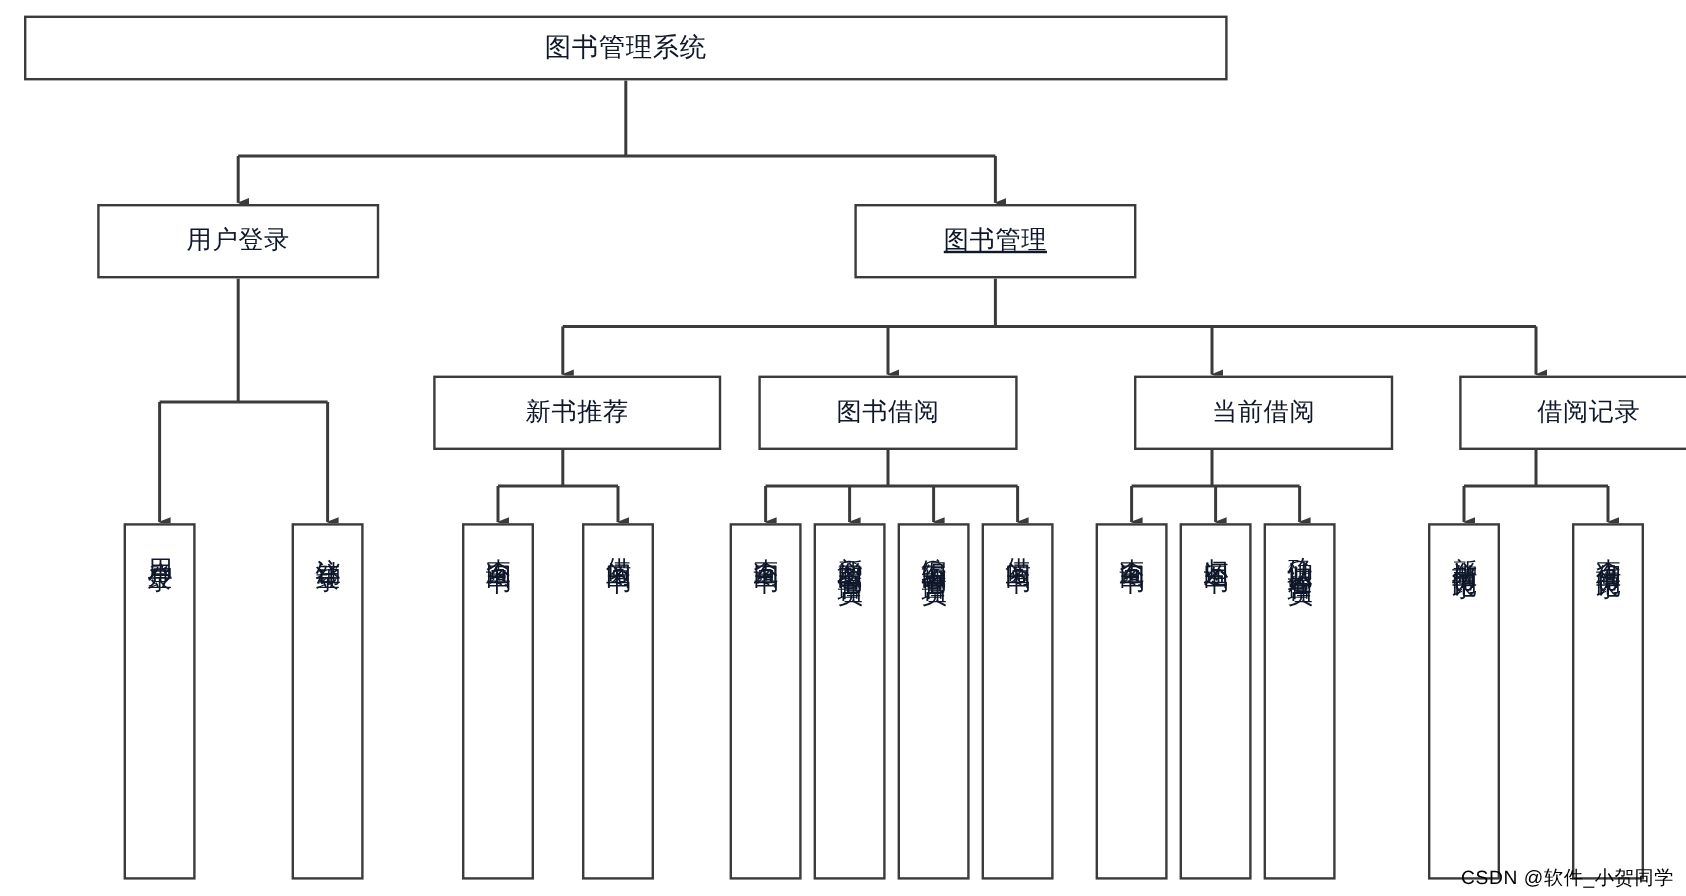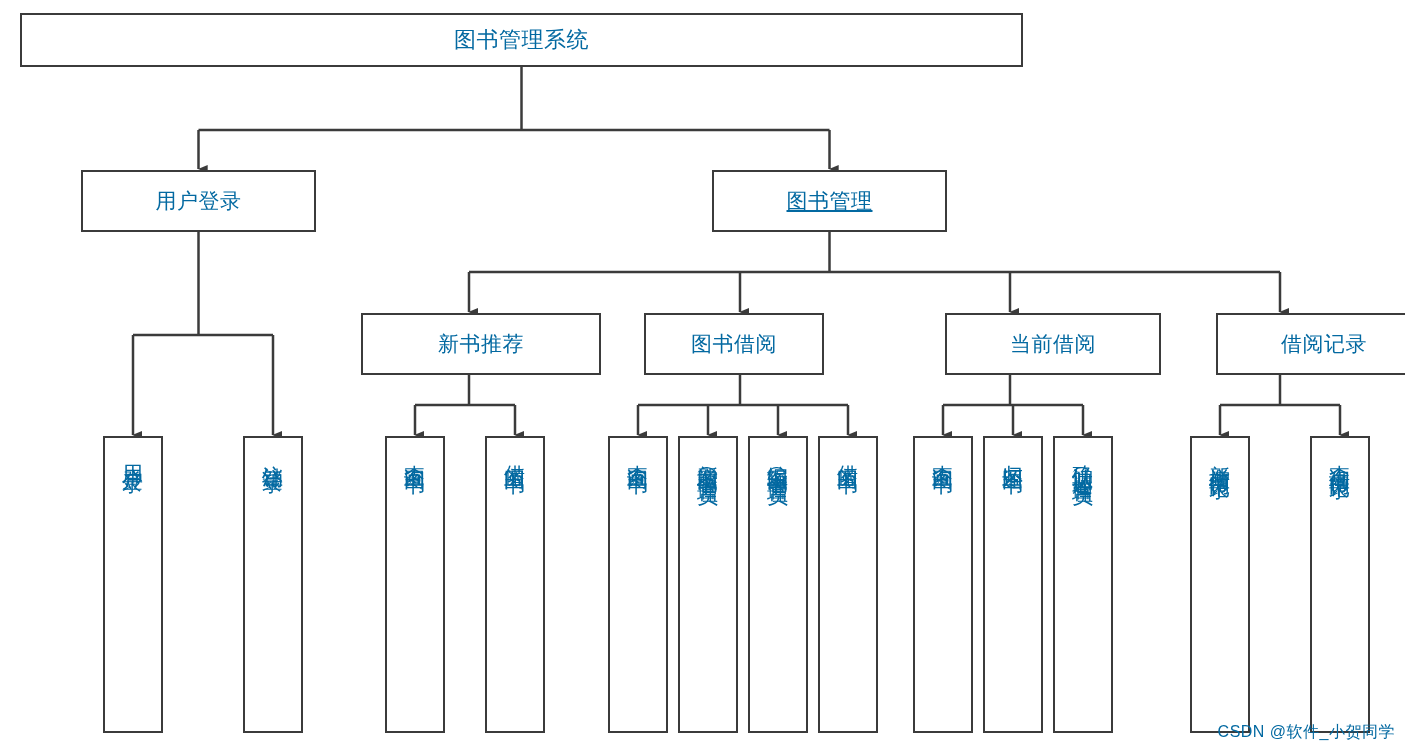--- a/index.html
+++ b/index.html
@@ -26,21 +26,21 @@
     pointer-events: none;
   }
   .node {
     position: absolute;
     box-sizing: border-box;
     background: #ffffff;
     border: 2px solid #3b3b3b;
     display: flex;
     align-items: center;
     justify-content: center;
-    color: #0369a1;
+    color: #0f172a;
     z-index: 2;
   }
   .node .label {
     display: block;
     text-align: center;
     line-height: 1.18;
     letter-spacing: 0.5px;
   }
   .node.horiz .label {
     font-size: 21px;
@@ -60,21 +60,21 @@
     font-size: 21px;
     letter-spacing: 3px;
     line-height: 1;
     white-space: nowrap;
   }
   #watermark {
     position: absolute;
     right: 10px;
     bottom: 4px;
     font-size: 16px;
-    color: #0369a1;
+    color: #000000;
     letter-spacing: 0.5px;
     z-index: 3;
     white-space: nowrap;
   }
 </style>
 </head>
 <body>
 
 <div id="canvas">
   <svg id="wires" viewBox="0 0 1405 747" width="1405" height="747" xmlns="http://www.w3.org/2000/svg">
@@ -126,21 +126,21 @@
       </div>
       <div class="node horiz" style="left: 81px; top: 170px; width: 235px; height: 62px;">
         <span class="label">用户登录</span>
       </div>
       <div class="node horiz" style="left: 712px; top: 170px; width: 235px; height: 62px; text-decoration: underline;">
         <span class="label">图书管理</span>
       </div>
       <div class="node horiz" style="left: 361px; top: 313px; width: 240px; height: 62px;">
         <span class="label">新书推荐</span>
       </div>
-      <div class="node horiz" style="left: 632px; top: 313px; width: 180px; height: 62px; margin-left: 12px;">
+      <div class="node horiz" style="left: 632px; top: 313px; width: 216px; height: 62px;">
         <span class="label">图书借阅</span>
       </div>
       <div class="node horiz" style="left: 902px; top: 313px; width: 216px; height: 62px; margin-left: 43px;">
         <span class="label">当前借阅</span>
       </div>
       <div class="node horiz" style="left: 1216px; top: 313px; width: 216px; height: 62px;">
         <span class="label">借阅记录</span>
       </div>
       <div class="node vert" style="left: 103px; top: 436px; width: 60px; height: 297px;">
         <span class="label">用户登录</span>

